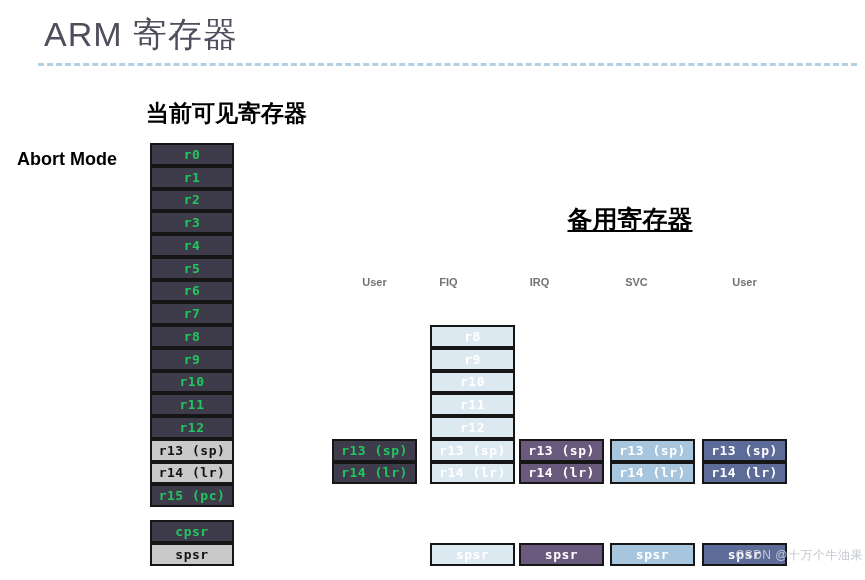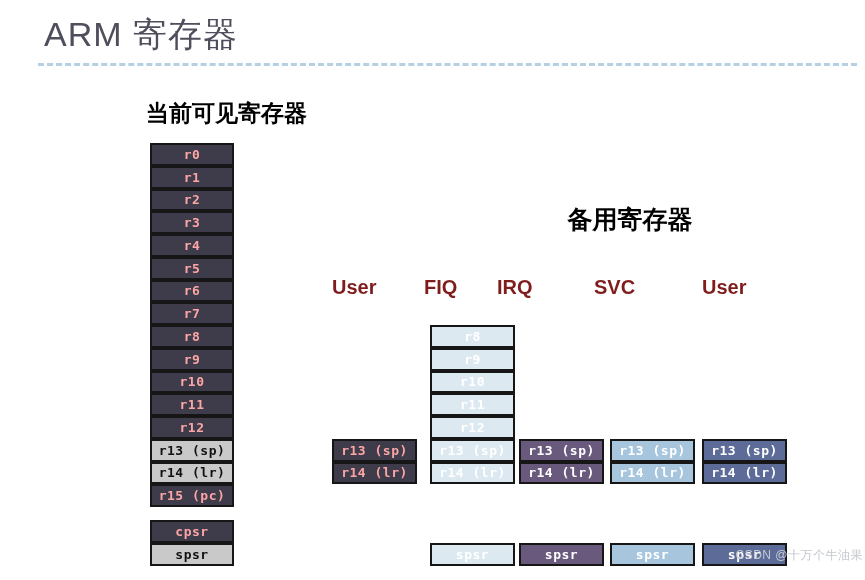--- a/index.html
+++ b/index.html
@@ -10,48 +10,49 @@
          letter-spacing:1px;font-weight:400;}
   .divider{position:absolute;left:38px;top:63px;width:819px;height:0;
            border-top:3px dashed #b5d0e2;}
 
   .current-heading{position:absolute;left:114px;top:98px;font-size:23px;font-weight:bold;
                    color:#000;font-family:"Liberation Serif","DejaVu Serif",serif;margin-left:32px;}
   .mode-label{position:absolute;left:17px;top:149px;font-size:18px;font-weight:bold;color:#000;}
 
   .banked-heading{position:absolute;left:480px;top:203px;width:300px;text-align:center;
                   font-size:25px;font-weight:bold;color:#000;
-                  font-family:"Liberation Serif","DejaVu Serif",serif;}
+                  font-family:"Liberation Serif","DejaVu Serif",serif;text-decoration:underline;}
 
   .reg-col{position:absolute;}
   .cell{box-sizing:border-box;height:22.75px;border:2px solid #161616;
         display:flex;align-items:center;justify-content:center;
         font-family:"DejaVu Sans Mono","Liberation Mono",monospace;
         font-weight:bold;font-size:13px;letter-spacing:0.5px;white-space:pre;}
-  .v-dark {background:#3e3c4b;color:#fca5a5;}
+  .v-dark {background:#3e3c4b;color:#22c55e;}
   .v-gray {background:#c9c9c9;color:#111111;}
   .v-fiq  {background:#dde9f1;color:#ffffff;}
   .v-irq  {background:#695a7d;color:#ffffff;}
   .v-svc  {background:#a7c5dd;color:#ffffff;}
   .v-undef{background:#5d6b99;color:#ffffff;}
 
-  .col-header{position:absolute;top:276px;width:85px;
-              font-size:20px;font-weight:bold;color:#7f1d1d;}
+  .col-header{position:absolute;top:276px;width:85px;text-align:center;
+              font-size:11px;font-weight:bold;color:#737373;}
 
   .watermark{position:absolute;right:2px;top:547px;font-size:12px;color:#c5c9d0;
              letter-spacing:0.5px;}
 </style>
 </head>
 <body>
 
 <div class="slide">
   <div class="title">ARM 寄存器</div>
   <div class="divider"></div>
 
   <div class="current-heading">当前可见寄存器</div>
+  <div class="mode-label">Abort Mode</div>
 
   <div id="abort-col" class="reg-col" style="left:150px;top:143px;width:84px;">
       <div class="cell v-dark">r0</div>
       <div class="cell v-dark">r1</div>
       <div class="cell v-dark">r2</div>
       <div class="cell v-dark">r3</div>
       <div class="cell v-dark">r4</div>
       <div class="cell v-dark">r5</div>
       <div class="cell v-dark">r6</div>
       <div class="cell v-dark">r7</div>
@@ -69,21 +70,21 @@
       <div class="cell v-gray">spsr</div>
     </div>
 
   <div class="banked-heading">备用寄存器</div>
   <div id="banked-area">
       <div class="col-header" style="left: 332px;">User</div>
       <div class="reg-col" style="left: 332px; width: 85px; top: 438.75px;">
         <div class="cell v-dark">r13 (sp)</div>
         <div class="cell v-dark">r14 (lr)</div>
       </div>
-      <div class="col-header" style="left: 424px;">FIQ</div>
+      <div class="col-header" style="left: 406px;">FIQ</div>
       <div class="reg-col" style="left: 430px; width: 85px; top: 325px;">
         <div class="cell v-fiq">r8</div>
         <div class="cell v-fiq">r9</div>
         <div class="cell v-fiq">r10</div>
         <div class="cell v-fiq">r11</div>
         <div class="cell v-fiq">r12</div>
         <div class="cell v-fiq">r13 (sp)</div>
         <div class="cell v-fiq">r14 (lr)</div>
       </div>
       <div class="reg-col" style="left: 430px; width: 85px; top: 542.75px;">

